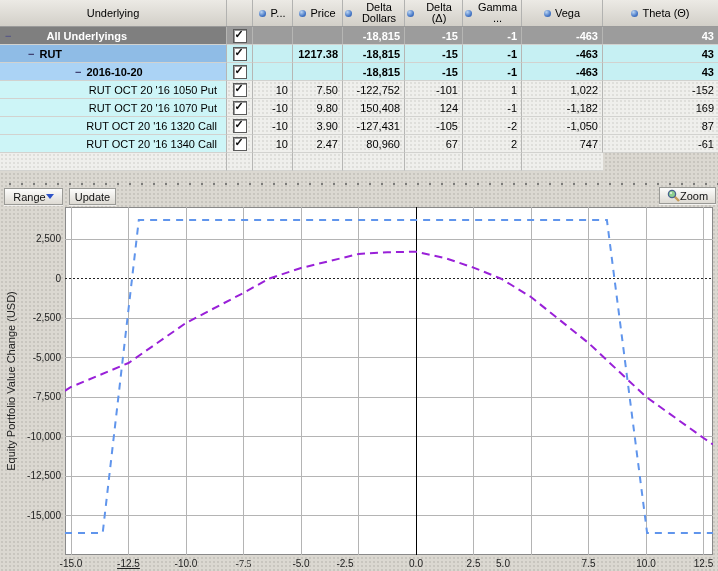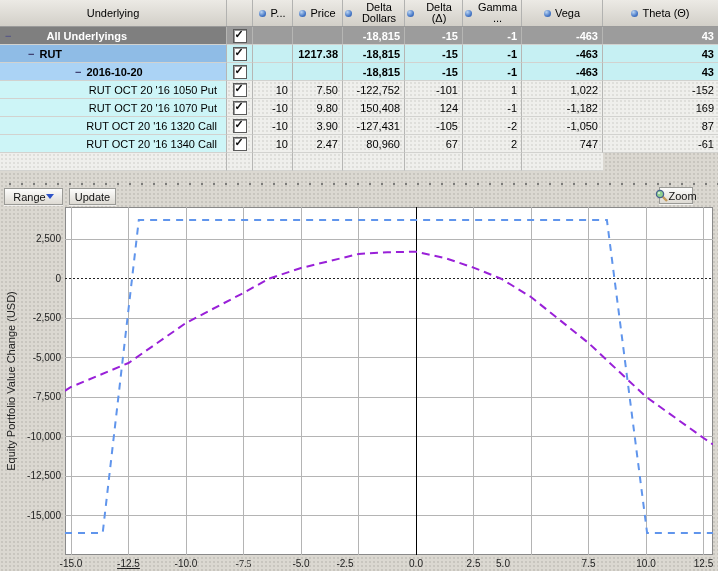--- a/index.html
+++ b/index.html
@@ -45,21 +45,21 @@
       background-image:radial-gradient(circle,#7c7c7a 1.1px,transparent 1.5px);
       background-size:12px 6px;background-position:4px 2px;}
   
   .btn{position:absolute;top:188px;height:17px;box-sizing:border-box;
       border:1px solid #9a9a96;border-radius:0;
       background:linear-gradient(#fdfdfc,#dddad3);
       font-size:11px;color:#111;display:flex;align-items:center;justify-content:center;
       box-shadow:0 1px 0 rgba(255,255,255,.7);}
   #btn-range{left:4px;width:59px;}
   #btn-update{left:69px;width:47px;}
-  #btn-zoom{left:659px;top:187px;width:34px;}
+  #btn-zoom{left:659px;top:187px;width:57px;}
   .dropdown-arrow{width:0;height:0;border-left:4px solid transparent;border-right:4px solid transparent;border-top:5px solid #2d52c8;}
   
   #chart{position:absolute;left:0;top:186px;width:718px;height:385px;}
   #plot{position:absolute;left:65px;top:21px;width:648px;height:348px;background:#fff;}
   .ylabel{position:absolute;left:11px;top:195px;transform:translate(-50%,-50%) rotate(-90deg);
       transform-origin:center;font-size:11px;color:#222;white-space:nowrap;}
   .xtick{position:absolute;top:372px;width:40px;text-align:center;font-size:10px;color:#222;}
   .ytick{position:absolute;left:0;width:61px;text-align:right;font-size:10px;color:#222;}
   .mag{width:13px;height:13px;flex:0 0 auto;}
 </style>

